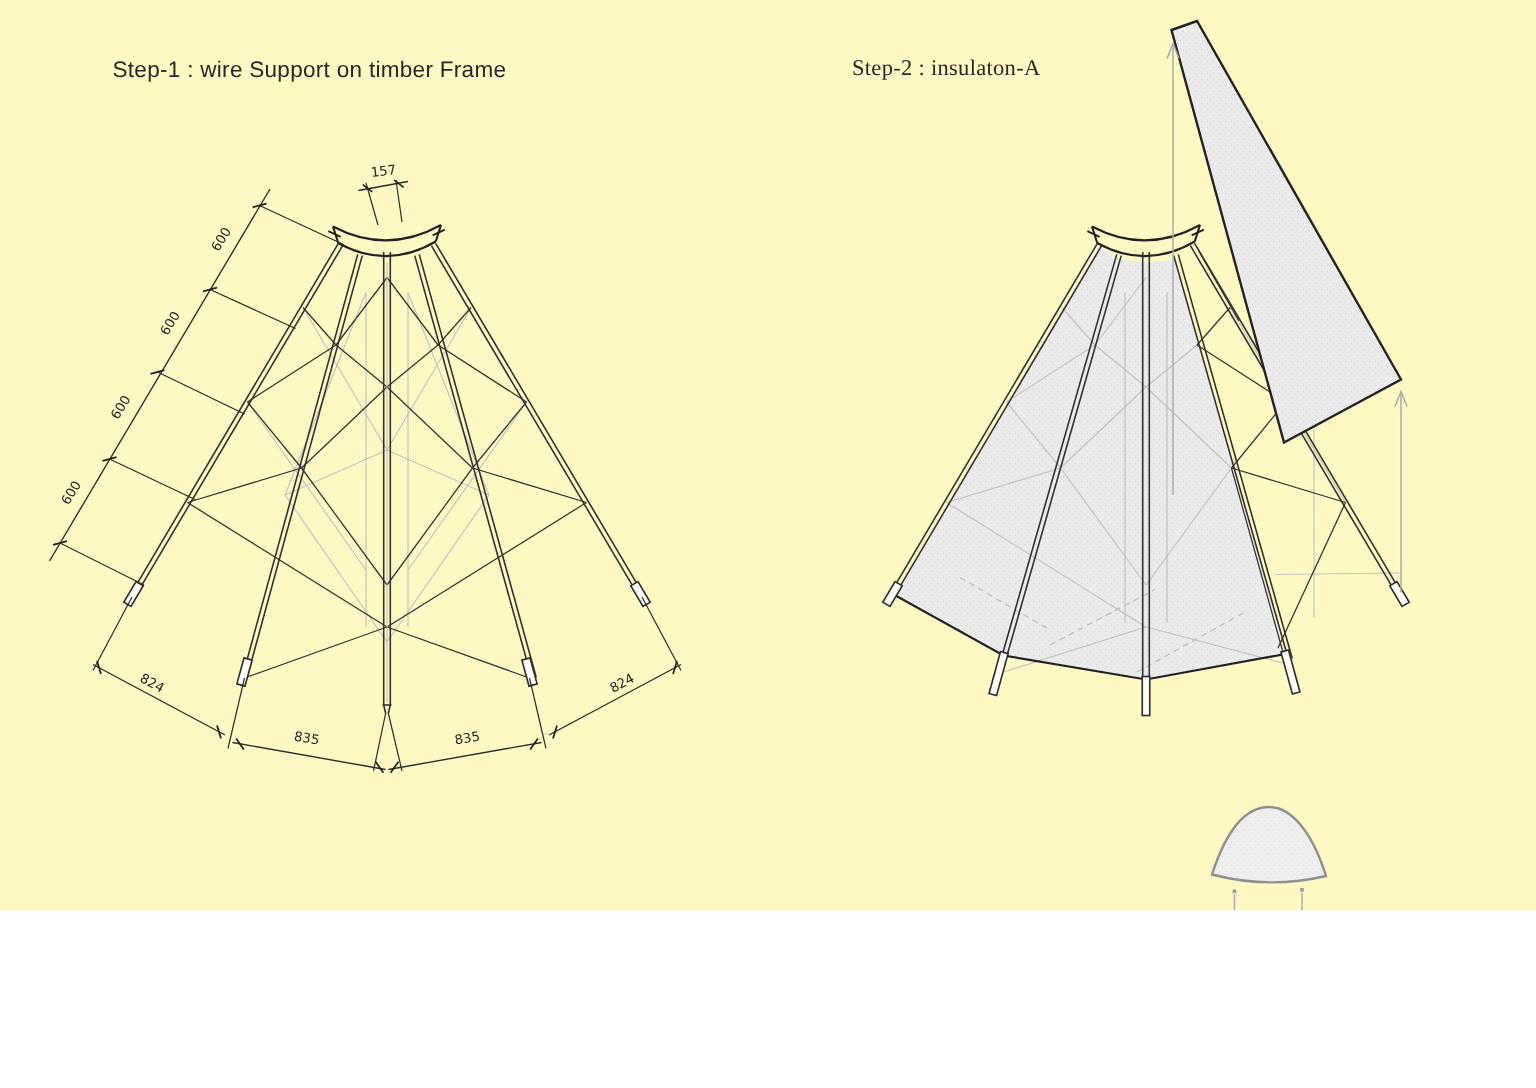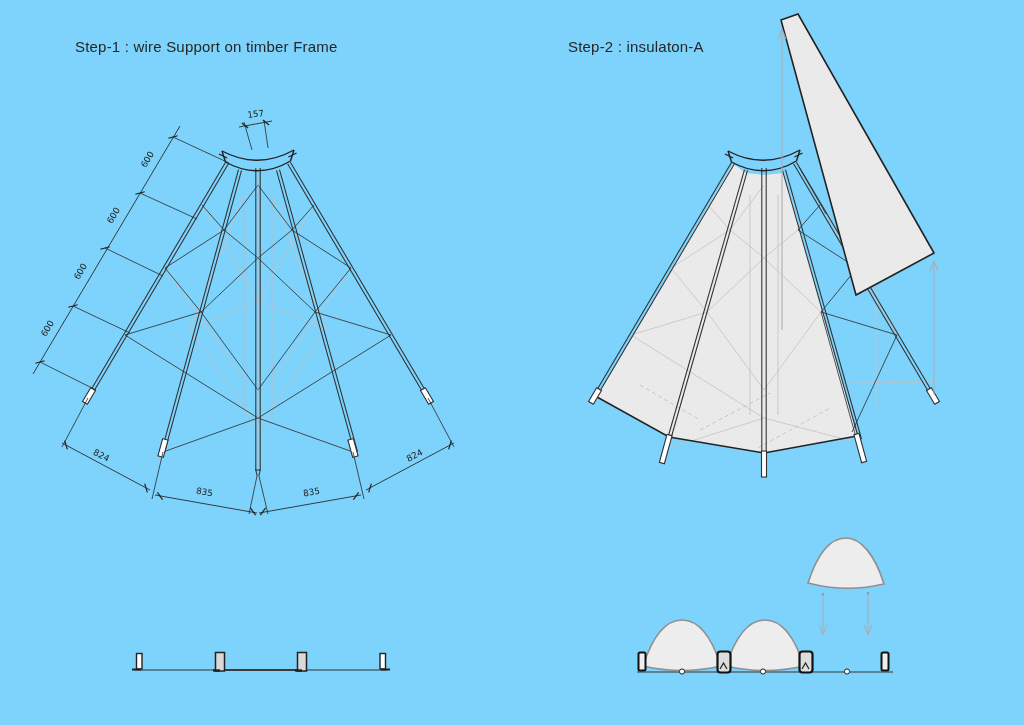--- a/index.html
+++ b/index.html
@@ -1,20 +1,20 @@
 <!DOCTYPE html>
 <html><head>
 <meta charset="utf-8">
 <style>
   html,body{margin:0;padding:0;background:#fff;}
-  #stage{position:relative;width:1024px;height:725px;background:#7dd3fc;overflow:hidden;
+  #stage{position:relative;width:1024px;height:607px;background:#fef9c3;overflow:hidden;
          font-family:"Liberation Sans",sans-serif;}
   .title{position:absolute;font-size:15px;color:#262626;letter-spacing:.2px;white-space:nowrap;}
   #t1{left:75px;top:38px;}
-  #t2{left:568px;top:38px;}
+  #t2{left:568px;top:38px;font-family:Liberation Serif, serif;}
   svg{position:absolute;left:0;top:0;}
   .s14  {stroke:#222;stroke-width:1.4;fill:none;}
   .wire {stroke:#333;stroke-width:.85;fill:none;}
   .gw   {stroke:#c3c3c3;stroke-width:.8;fill:none;}
   .gwd  {stroke:#bdbdbd;stroke-width:.8;fill:none;stroke-dasharray:4 3;}
   .dim  {stroke:#2a2a2a;stroke-width:.9;fill:none;}
   .ext  {stroke:#2a2a2a;stroke-width:.8;fill:none;}
   .tick {stroke:#1f1f1f;stroke-width:1.15;}
   .pole {stroke:#2f2f2f;stroke-width:1.05;fill:none;}
   .poleg{stroke:#bbbbbb;stroke-width:.7;fill:none;}

